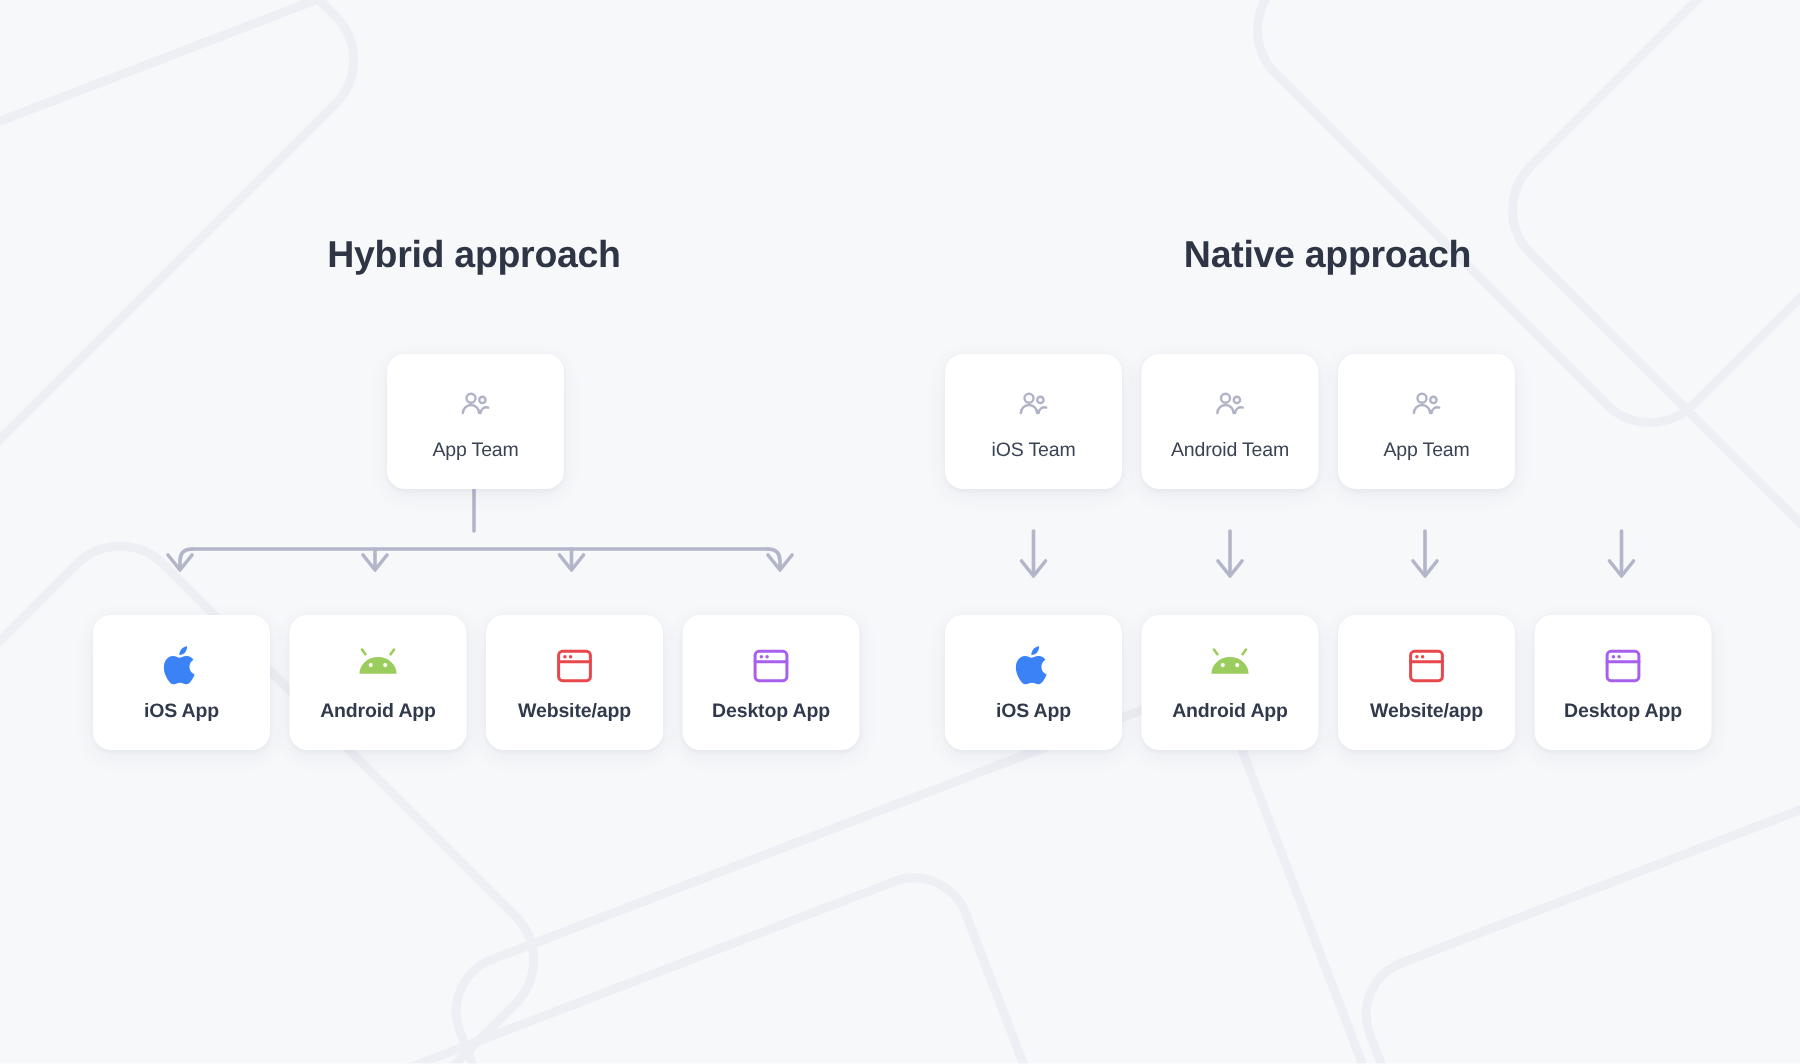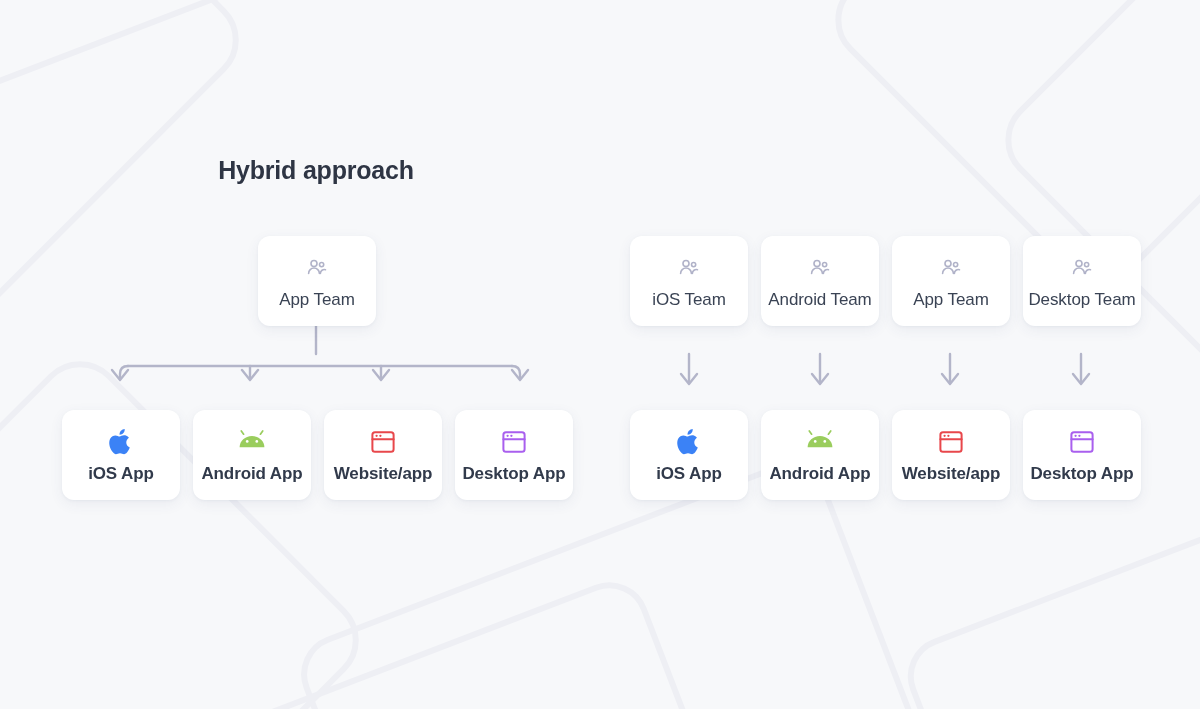--- a/index.html
+++ b/index.html
@@ -59,21 +59,21 @@
     justify-content: center;
   }
   .card .card-icon {
     height: 30px;
     display: flex;
     align-items: center;
     justify-content: center;
     margin-bottom: 7px;
   }
   .card .card-label {
-    font-size: 17px;
+    font-size: 13px;
     font-weight: bold;
     color: #313a4b;
     white-space: nowrap;
     letter-spacing: -0.1px;
     text-align: center;
   }
   .card.team .card-label { font-weight: normal; color: #3a4354; }
 
   
   .conn { position: absolute; pointer-events: none; overflow: visible; }
@@ -88,20 +88,21 @@
     <div class="decor-shape d2"></div>
     <div class="decor-shape d3"></div>
     <div class="decor-shape d4"></div>
     <div class="decor-shape d5"></div>
     <div class="decor-shape d6"></div>
     <div class="decor-shape d7"></div>
     <div class="decor-shape d8"></div>
   </div>
 
   <div class="section-title" id="title-hybrid">Hybrid approach</div>
+  <div class="section-title" id="title-native">Native approach</div>
 
   <svg class="conn" id="conn-hybrid" width="480" height="80" style="left:90px; top:322px;">
     <g fill="none" stroke="#b3b5c9" stroke-width="2.4" stroke-linecap="round">
 
       <path d="M226,0 L226,32"></path>
 
       <path d="M38,44 Q30,44 30,52 L30,56"></path>
       <path d="M38,44 L422,44"></path>
       <path d="M422,44 Q430,44 430,52 L430,56"></path>
 
@@ -219,31 +220,20 @@
       <svg width="24" height="24" viewBox="0 0 24 24" fill="none" stroke="#b0b2c8" stroke-width="1.6" stroke-linecap="round" stroke-linejoin="round">
         <circle cx="9" cy="7.5" r="3"></circle>
         <circle cx="16.6" cy="8.6" r="2.1"></circle>
         <path d="M3.6 17.4a5.4 5.4 0 0 1 10.8 0"></path>
         <path d="M15.4 17.4a3.9 3.9 0 0 1 5.1-3.7"></path>
       </svg>
     </span>
     <span class="card-label">App Team</span>
   </div>
 
-  <div class="card team" style="left:1023px; top:236px;">
-    <span class="card-icon">
-      <svg width="24" height="24" viewBox="0 0 24 24" fill="none" stroke="#b0b2c8" stroke-width="1.6" stroke-linecap="round" stroke-linejoin="round">
-        <circle cx="9" cy="7.5" r="3"></circle>
-        <circle cx="16.6" cy="8.6" r="2.1"></circle>
-        <path d="M3.6 17.4a5.4 5.4 0 0 1 10.8 0"></path>
-        <path d="M15.4 17.4a3.9 3.9 0 0 1 5.1-3.7"></path>
-      </svg>
-    </span>
-    <span class="card-label">Desktop Team</span>
-  </div>
 
   <div class="card app" style="left:630px; top:410px;">
     <span class="card-icon">
       <svg width="26" height="30" viewBox="0 0 26 30" fill="#3b82f6">
         <path d="M18.3 15.6c0-3.2 2.6-4.7 2.7-4.8-1.5-2.2-3.8-2.5-4.6-2.5-1.9-.2-3.8 1.2-4.8 1.2-1 0-2.5-1.1-4.1-1.1-2.1 0-4.1 1.2-5.2 3.1-2.2 3.8-.6 9.5 1.6 12.6 1.1 1.5 2.3 3.2 4 3.1 1.6-.1 2.2-1 4.1-1 1.9 0 2.5 1 4.1 1 1.7 0 2.8-1.5 3.9-3.1.8-1.1 1.4-2.3 1.8-3.6-.1 0-3.5-1.3-3.5-4.9z"></path>
         <path d="M15.4 6c.9-1.1 1.5-2.6 1.3-4.1-1.3.1-2.9.9-3.8 1.9-.8.9-1.5 2.5-1.3 3.9 1.4.1 2.9-.7 3.8-1.7z"></path>
       </svg>
     </span>
     <span class="card-label">iOS App</span>
   </div>

